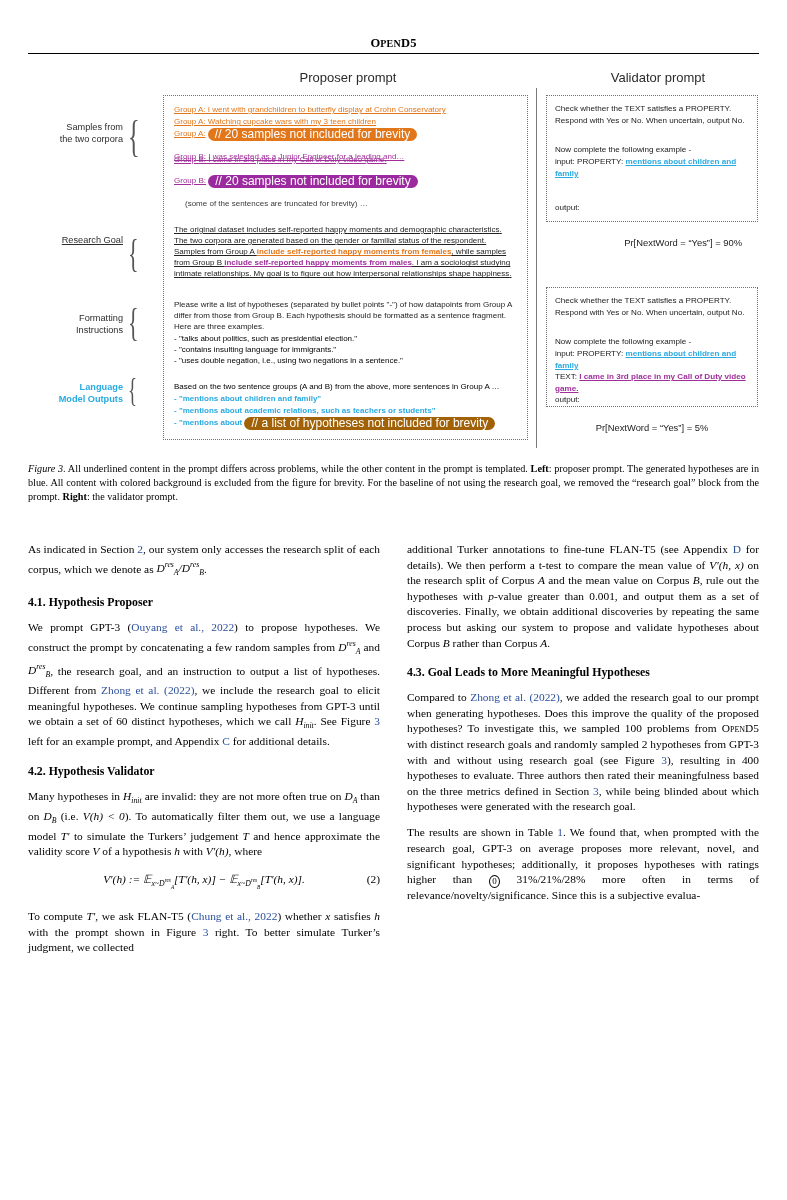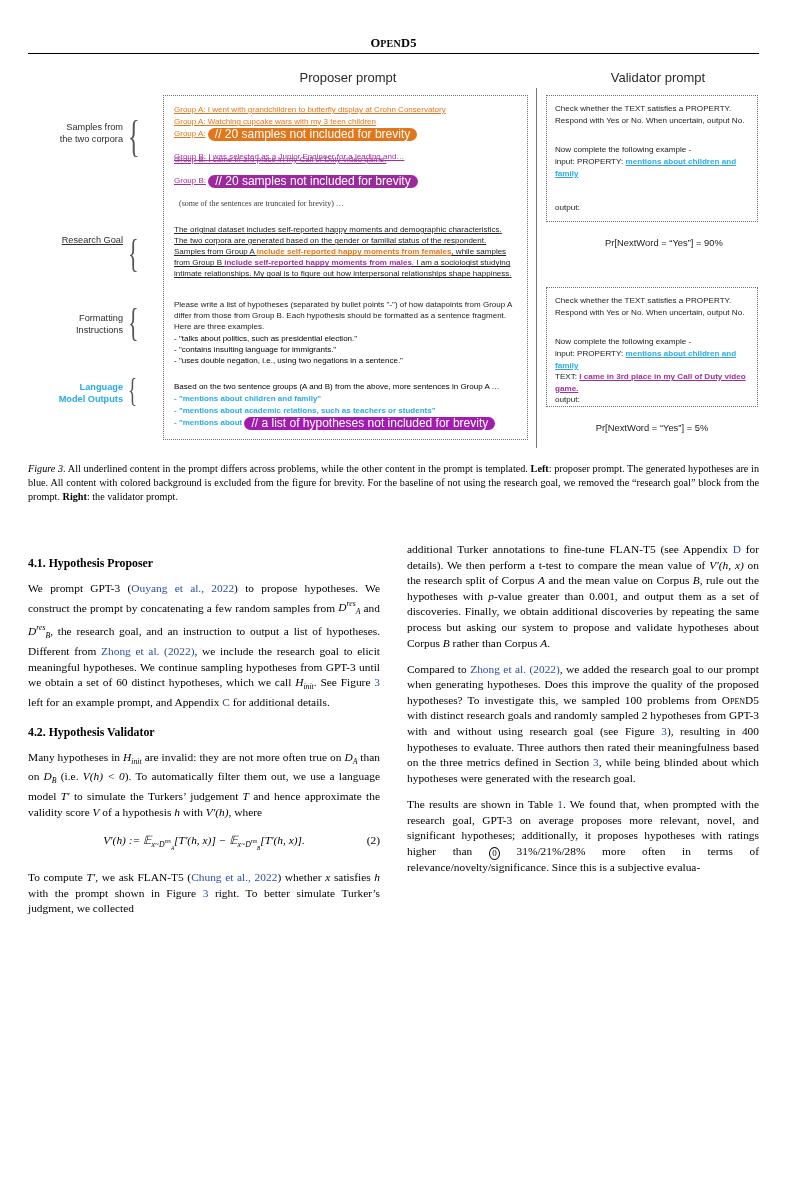--- a/index.html
+++ b/index.html
@@ -88,21 +88,21 @@
     color: #1a1a1a;
   }
   .prtext {
     position: absolute;
     font-family: "Liberation Sans", sans-serif;
     font-size: 9.4px;
     color: #1a1a1a;
     text-align: center;
     width: 212px;
   }
-  #pr-1 { left: 530px; top: 175px; }
+  #pr-1 { left: 502px; top: 175px; text-align: right; }
   #pr-2 { left: 518px; top: 360px; }
 
   
   .prow {
     position: absolute;
     left: 10px;
     font-size: 8.0px;
     line-height: 11px;
     font-family: "Liberation Sans", sans-serif;
     white-space: nowrap;
@@ -117,29 +117,29 @@
     display: inline-block;
     border-radius: 9px;
     color: #fff;
     padding: 1px 7px 1.5px 7px;
     font-size: 12px;
     line-height: 10px;
     vertical-align: middle;
   }
   .pill.o { background: #E2761B; }
   .pill.p { background: #9B2A9E; }
-  .pill.b { background: #a21caf; }
+  .pill.b { background: #a16207; }
 
   .grayline {
     position: absolute;
-    left: 15px;
+    left: 21px;
     font-size: 8.0px;
     line-height: 11px;
     color: #3a3a3a;
-    font-family: Liberation Serif, serif;
+    font-family: Liberation Sans, sans-serif;
   }
 
   .para {
     position: absolute;
     left: 10px; width: 340px;
     font-size: 8.0px;
     line-height: 11.1px;
     color: #222;
     font-family: "Liberation Sans", sans-serif;
   }
@@ -325,20 +325,23 @@
     <div class="prtext" id="pr-2">Pr[NextWord = “Yes”] = 5%</div>
   </div>
 
   <div class="caption">
     <i>Figure 3.</i><span> All underlined content in the prompt differs across problems, while the other content in the prompt is templated. </span><b>Left</b><span>: proposer prompt. The generated hypotheses are in blue. All content with colored background is excluded from the figure for brevity. For the baseline of not using the research goal, we removed the “research goal” block from the prompt. </span><b>Right</b><span>: the validator prompt.</span>
   </div>
 
   <div class="col" id="col-left">
 
 
+    <p>
+      <span>As indicated in Section </span><a class="ref">2</a><span>, our system only accesses the research split of each corpus, which we denote as </span><span class="cal">D<sup>res</sup><sub>A</sub>/D<sup>res</sup><sub>B</sub></span><span>.</span>
+    </p>
 
     <h3>4.1. Hypothesis Proposer</h3>
 
     <p>
       <span>We prompt GPT-3 (</span><a class="cite">Ouyang et al., 2022</a><span>) to propose hypotheses. We construct the prompt by concatenating a few random samples from </span><span class="cal">D<sup>res</sup><sub>A</sub></span><span> and </span><span class="cal">D<sup>res</sup><sub>B</sub></span><span>, the research goal, and an instruction to output a list of hypotheses. Different from </span><a class="cite">Zhong et al. (2022)</a><span>, we include the research goal to elicit meaningful hypotheses. We continue sampling hypotheses from GPT-3 until we obtain a set of 60 distinct hypotheses, which we call </span><span class="mathi">H<sub>init</sub></span><span>. See Figure </span><a class="ref">3</a><span> left for an example prompt, and Appendix </span><a class="ref">C</a><span> for additional details.</span>
     </p>
 
     <h3>4.2. Hypothesis Validator</h3>
 
     <p>
@@ -354,20 +357,21 @@
       <span>To compute </span><span class="mathi">T′</span><span>, we ask FLAN-T5 (</span><a class="cite">Chung et al., 2022</a><span>) whether </span><span class="mathi">x</span><span> satisfies </span><span class="mathi">h</span><span> with the prompt shown in Figure </span><a class="ref">3</a><span> right. To better simulate Turker’s judgment, we collected</span>
     </p>
   </div>
 
   <div class="col" id="col-right">
 
     <p>
       <span>additional Turker annotations to fine-tune FLAN-T5 (see Appendix </span><a class="ref">D</a><span> for details). We then perform a t-test to compare the mean value of </span><span class="mathi">V′(h, x)</span><span> on the research split of Corpus </span><span class="mathi">A</span><span> and the mean value on Corpus </span><span class="mathi">B</span><span>, rule out the hypotheses with </span><span class="mathi">p</span><span>-value greater than 0.001, and output them as a set of discoveries. Finally, we obtain additional discoveries by repeating the same process but asking our system to propose and validate hypotheses about Corpus </span><span class="mathi">B</span><span> rather than Corpus </span><span class="mathi">A</span><span>.</span>
     </p>
 
+    <h3>4.3. Goal Leads to More Meaningful Hypotheses</h3>
 
     <p>
       <span>Compared to </span><a class="cite">Zhong et al. (2022)</a><span>, we added the research goal to our prompt when generating hypotheses. Does this improve the quality of the proposed hypotheses? To investigate this, we sampled 100 problems from </span><span class="smallcaps">OpenD5</span><span>  with distinct research goals and randomly sampled 2 hypotheses from GPT-3 with and without using research goal (see Figure </span><a class="ref">3</a><span>), resulting in 400 hypotheses to evaluate. Three authors then rated their meaningfulness based on the three metrics defined in Section </span><a class="ref">3</a><span>, while being blinded about which hypotheses were generated with the research goal.</span>
     </p>
 
     <p>
       <span>The results are shown in Table </span><a class="ref">1</a><span>. We found that, when prompted with the research goal, GPT-3 on average proposes more relevant, novel, and significant hypotheses; additionally, it proposes hypotheses with ratings higher than </span><span class="circ0">0</span><span> 31%/21%/28% more often in terms of relevance/novelty/significance. Since this is a subjective evalua-</span>
     </p>
   </div>
 

